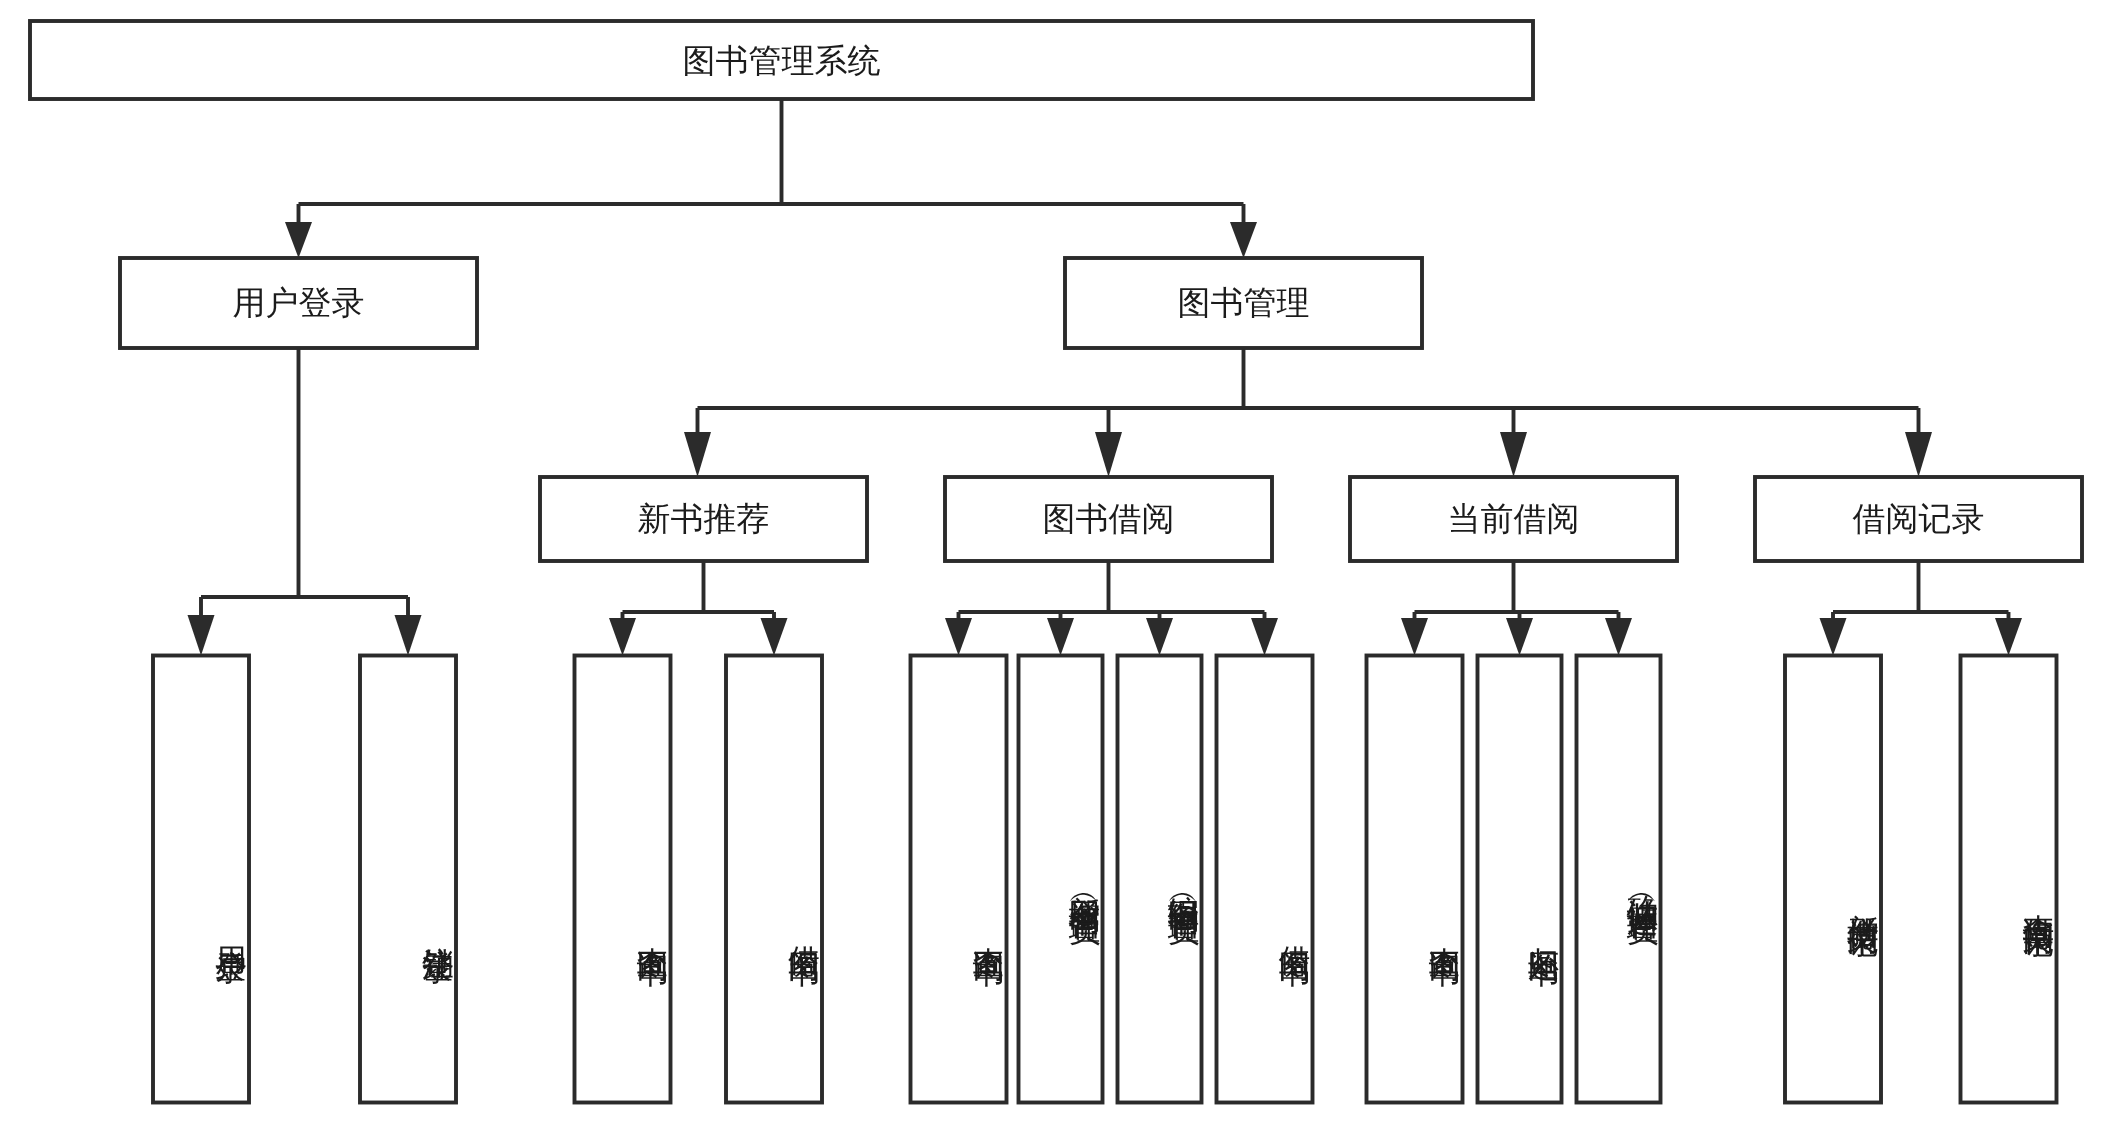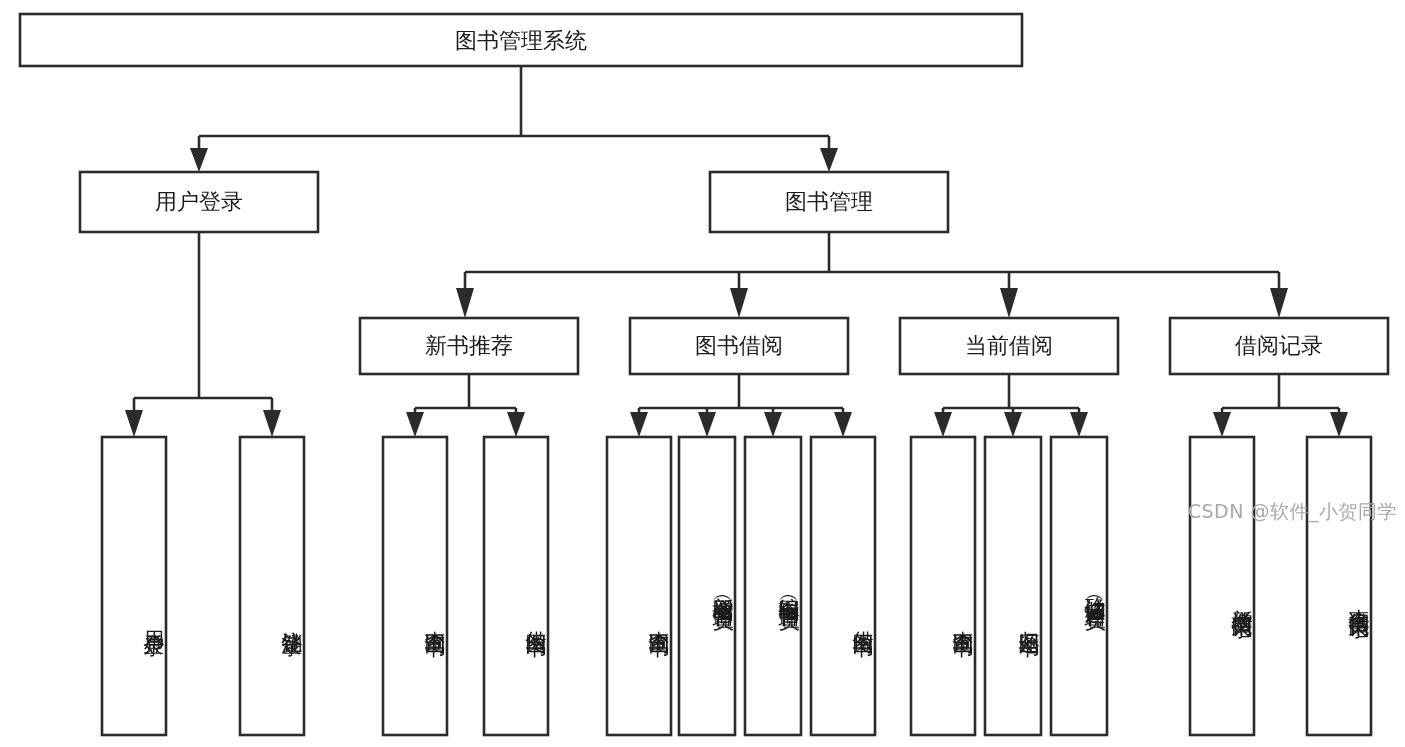--- a/index.html
+++ b/index.html
@@ -196,14 +196,13 @@
   <div class="vlabel" style="left:607px; top:500px; width:64px; height:235px;">查询图书</div>
   <div class="vlabel" style="left:679px; top:443px; width:56px; height:292px;">新增图书（管理员）</div>
   <div class="vlabel" style="left:745px; top:443px; width:56px; height:292px;">编辑图书（管理员）</div>
   <div class="vlabel" style="left:811px; top:500px; width:64px; height:235px;">借阅图书</div>
   <div class="vlabel" style="left:911px; top:500px; width:64px; height:235px;">查询图书</div>
   <div class="vlabel" style="left:985px; top:500px; width:56px; height:235px;">归还图书</div>
   <div class="vlabel" style="left:1051px; top:443px; width:56px; height:292px;">确认归还（管理员）</div>
   <div class="vlabel" style="left:1190px; top:460px; width:64px; height:275px;">新增借阅记录</div>
   <div class="vlabel" style="left:1307px; top:460px; width:64px; height:275px;">查询借阅记录</div>
 
-  <div class="watermark">CSDN @软件_小贺同学</div>
 </div>
 
 </body></html>

